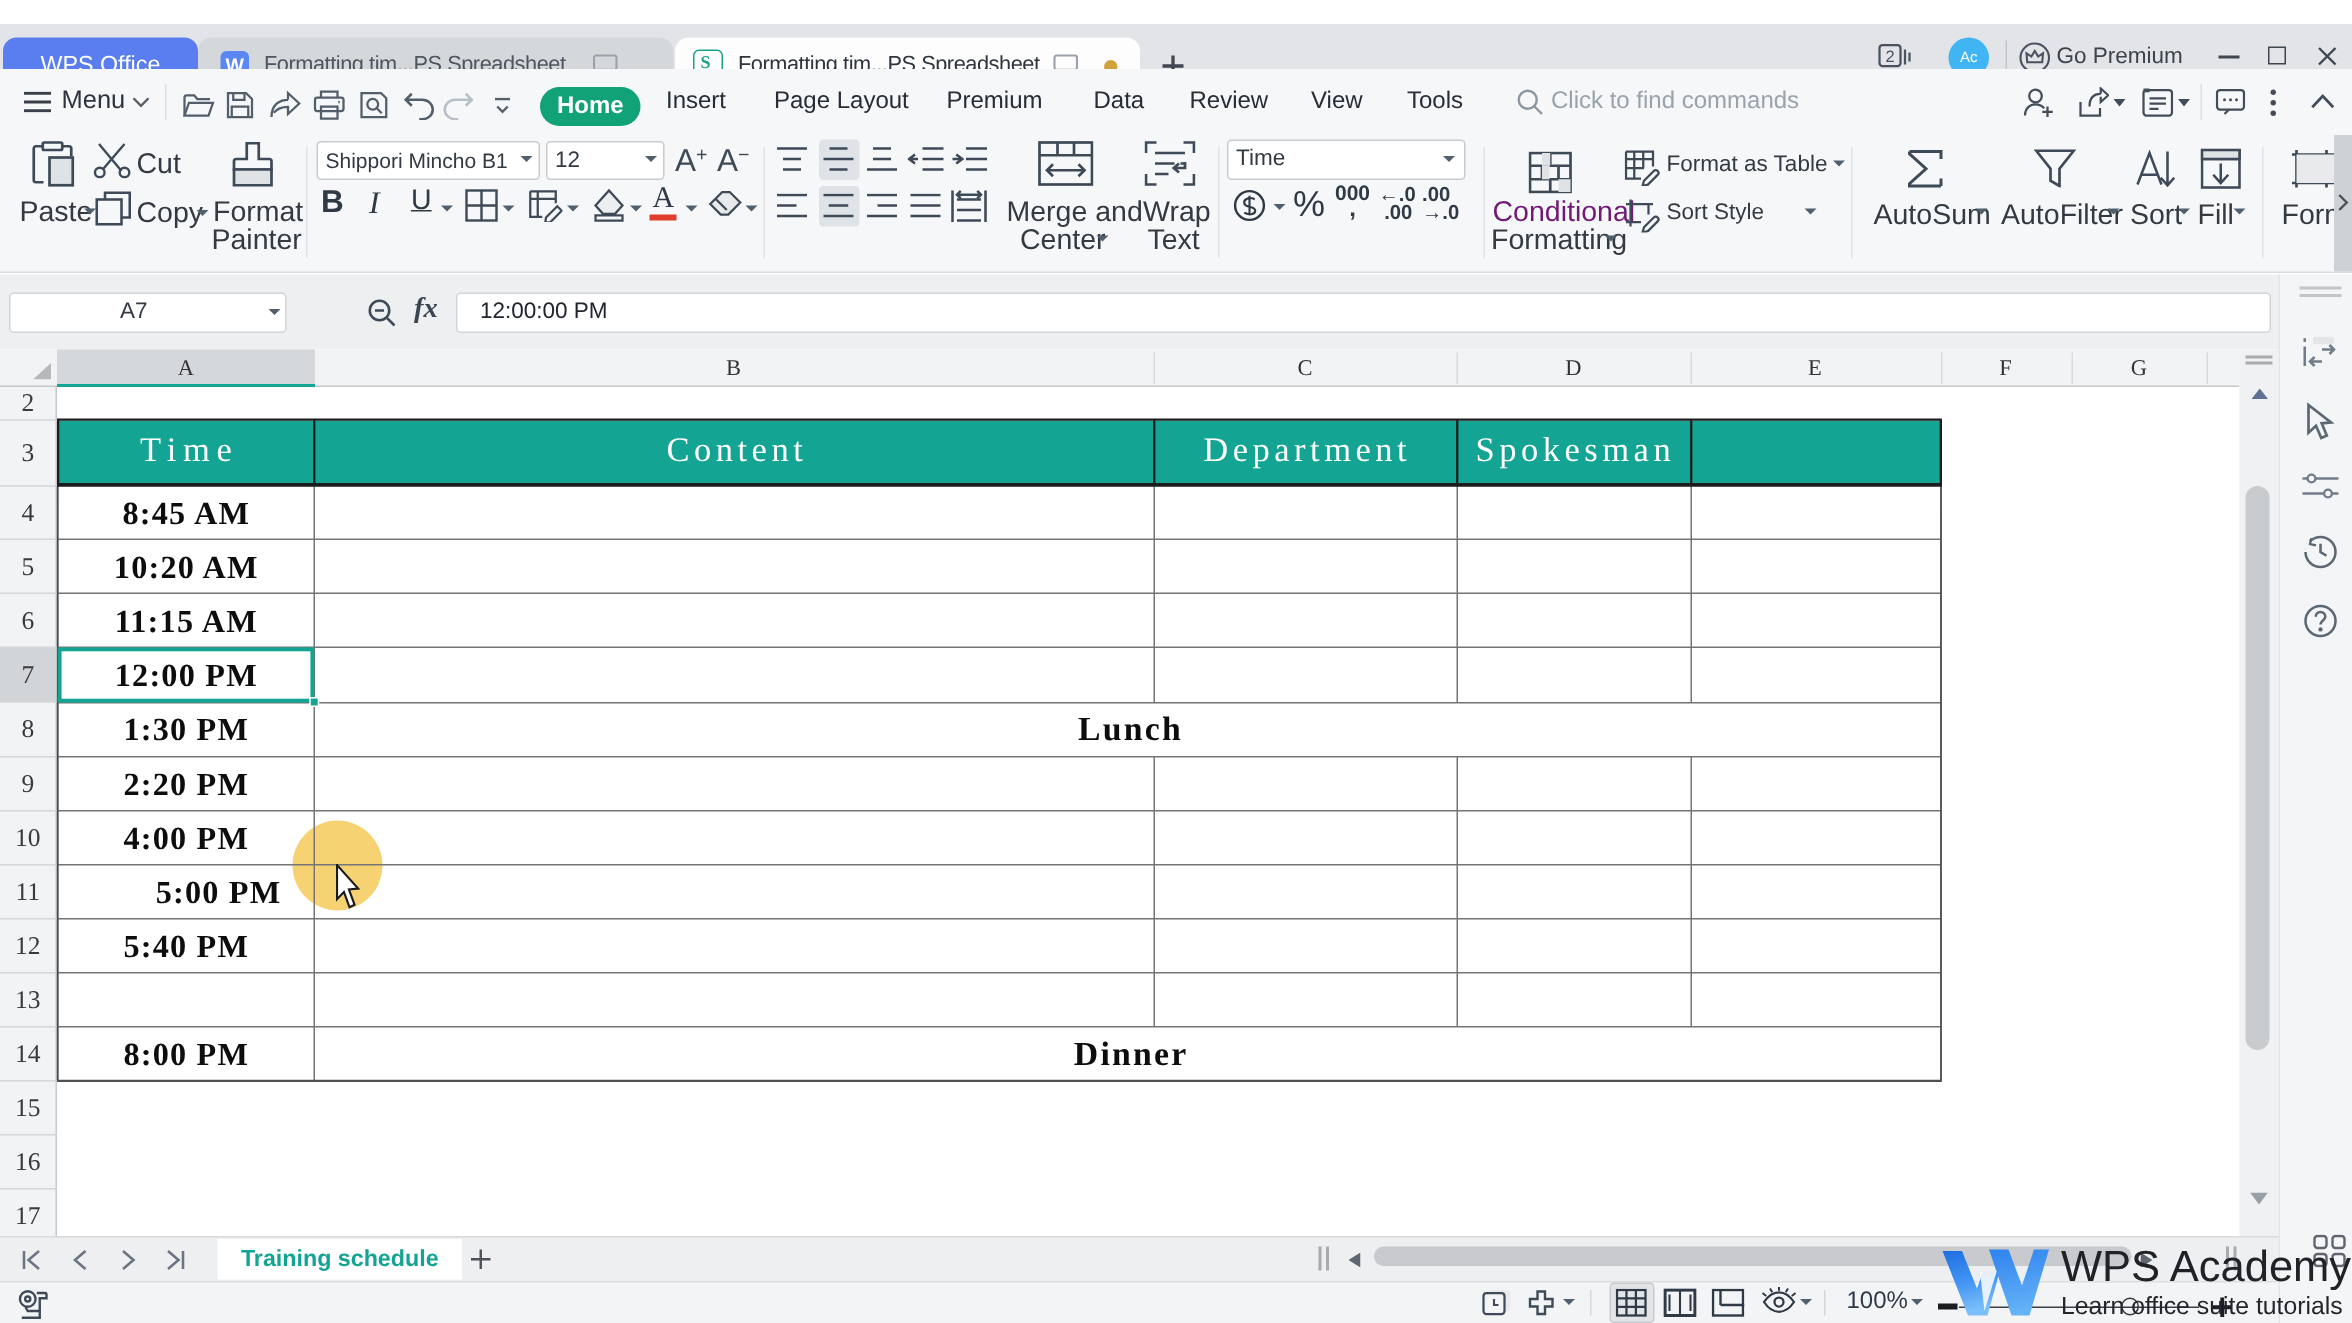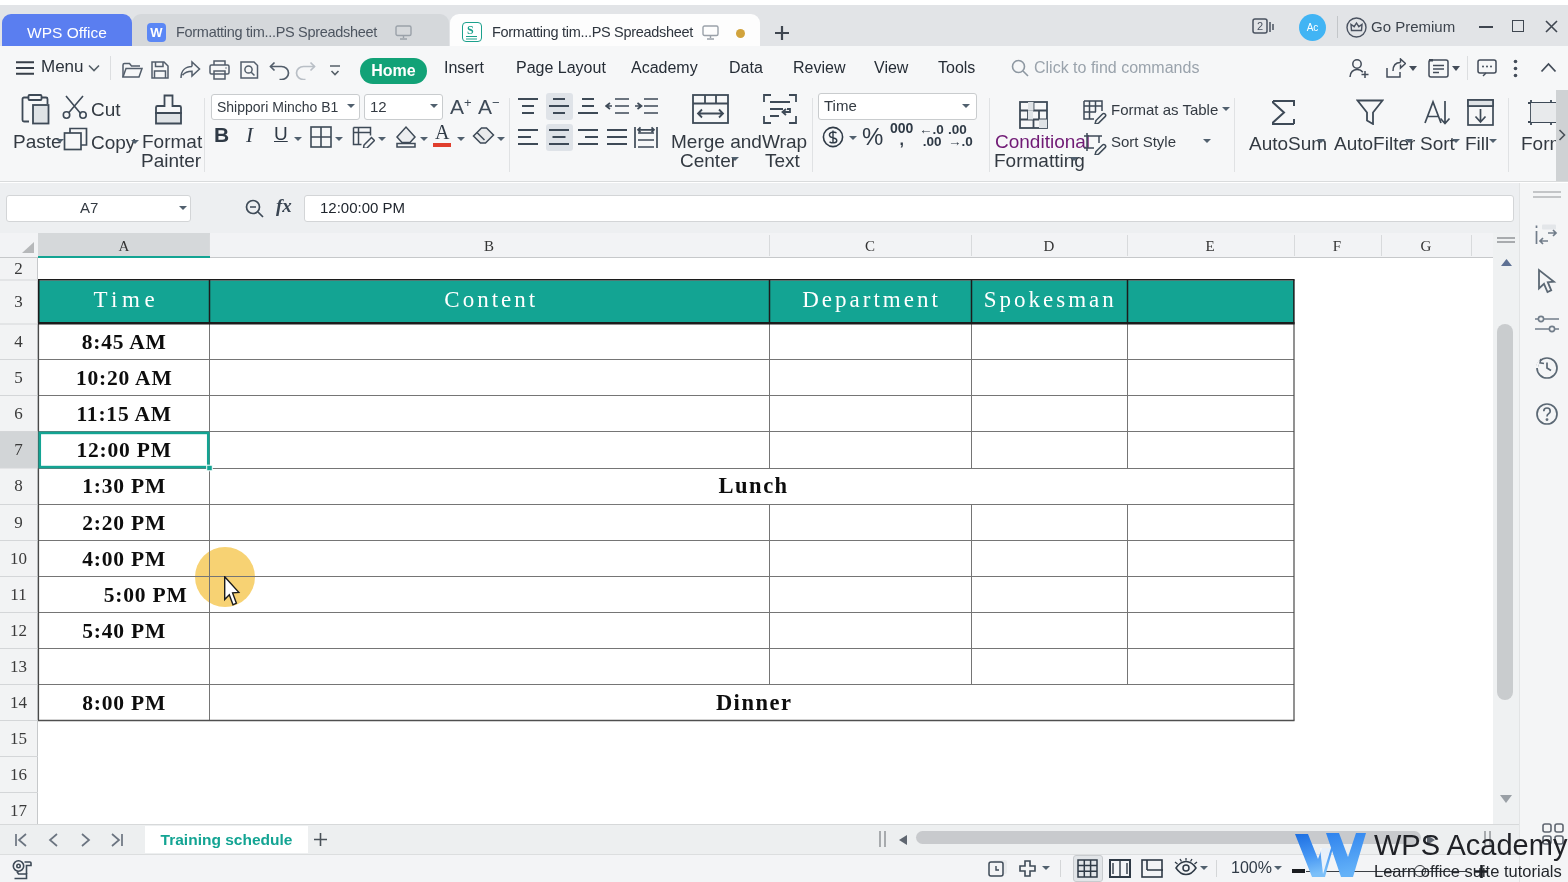--- a/index.html
+++ b/index.html
@@ -13,21 +13,21 @@
   .vsep { position:absolute; width:1px; background:#e0e2e4; }
   .hl { position:absolute; top:0; width:70px; height:25px; line-height:26px; text-align:center; font-family:"Liberation Serif",serif; font-size:15px; color:#333; }
   .rn { position:absolute; left:0; width:37px; height:36px; line-height:36px; text-align:center; font-family:"Liberation Serif",serif; font-size:17px; color:#3a3a3a; }
   .th { position:absolute; top:47px; height:43px; line-height:40px; text-align:center; font-family:"Liberation Serif",serif; font-size:23px; color:#fff; letter-spacing:2px; }
   .tc { position:absolute; left:38px; width:172px; height:36px; line-height:36px; text-align:center; font-family:"Liberation Serif",serif; font-size:21.5px; font-weight:bold; color:#0d0d0d; letter-spacing:0.8px; text-indent:0.4px; }
 </style>
 </head>
 <body>
 <div id="app">
 
-  <div class="abs" id="titlebar" style="left:0;top:5px;width:1568px;height:46px;background:#e2e4e7;">
+  <div class="abs" id="titlebar" style="left:0;top:16px;width:1568px;height:46px;background:#e2e4e7;">
 
     <div class="abs" style="left:2px;top:9px;width:130px;height:37px;background:#5a7ef0;border-radius:9px 9px 0 0;color:#fff;font-size:15.5px;text-align:center;line-height:37px;">WPS Office</div>
 
     <div class="abs" style="left:132px;top:9px;width:317px;height:37px;background:#d5d8db;border-radius:9px 9px 0 0;">
       <div class="abs" style="left:15px;top:9px;width:19px;height:19px;background:#5b87f5;border-radius:4px;color:#fff;font-size:13px;font-weight:bold;text-align:center;line-height:19px;">W</div>
       <div class="abs" style="left:44px;top:10px;font-size:14.5px;letter-spacing:-0.3px;color:#4d5560;white-space:nowrap;">Formatting tim...PS Spreadsheet</div>
       <svg class="abs" style="left:263px;top:11px;" width="17" height="15" viewBox="0 0 17 15">
           <g fill="none" stroke="#9aa1a9" stroke-width="1.4">
             <rect x="1" y="1" width="15" height="9.5" rx="1.5"></rect>
             <path d="M8.5 10.5 v2.5 M5 14 h7"></path>
@@ -135,21 +135,21 @@
           <path d="M19.5 5.5 h-11 a7 6.5 0 0 0 0 13 h2"></path>
         </g>
       </svg>
     <svg class="abs" style="left:328px;top:19px;" width="14" height="12" viewBox="0 0 14 12">
         <path d="M2 1 h10 M3.5 6 L7 9.5 L10.5 6" stroke="#566068" stroke-width="1.6" fill="none"></path>
       </svg>
 
     <div class="abs" style="left:360px;top:12px;width:67px;height:26px;background:#12a277;border-radius:13px;color:#fff;font-size:16px;font-weight:bold;text-align:center;line-height:25px;">Home</div>
     <div class="abs" style="left:444px;top:13px;font-size:16px;color:#262d36;">Insert</div>
     <div class="abs" style="left:516px;top:13px;font-size:16px;color:#262d36;">Page Layout</div>
-    <div class="abs" style="left:631px;top:13px;font-size:16px;color:#262d36;">Academy</div>
+    <div class="abs" style="left:631px;top:13px;font-size:16px;color:#262d36;">Premium</div>
     <div class="abs" style="left:729px;top:13px;font-size:16px;color:#262d36;">Data</div>
     <div class="abs" style="left:793px;top:13px;font-size:16px;color:#262d36;">Review</div>
     <div class="abs" style="left:874px;top:13px;font-size:16px;color:#262d36;">View</div>
     <div class="abs" style="left:938px;top:13px;font-size:16px;color:#262d36;">Tools</div>
 
     <svg class="abs" style="left:1011px;top:13px;" width="18" height="18" viewBox="0 0 18 18">
         <g fill="none" stroke="#8d97a1" stroke-width="1.6">
           <circle cx="7.5" cy="7.5" r="6"></circle>
           <path d="M12 12 L17 17"></path>
         </g>

